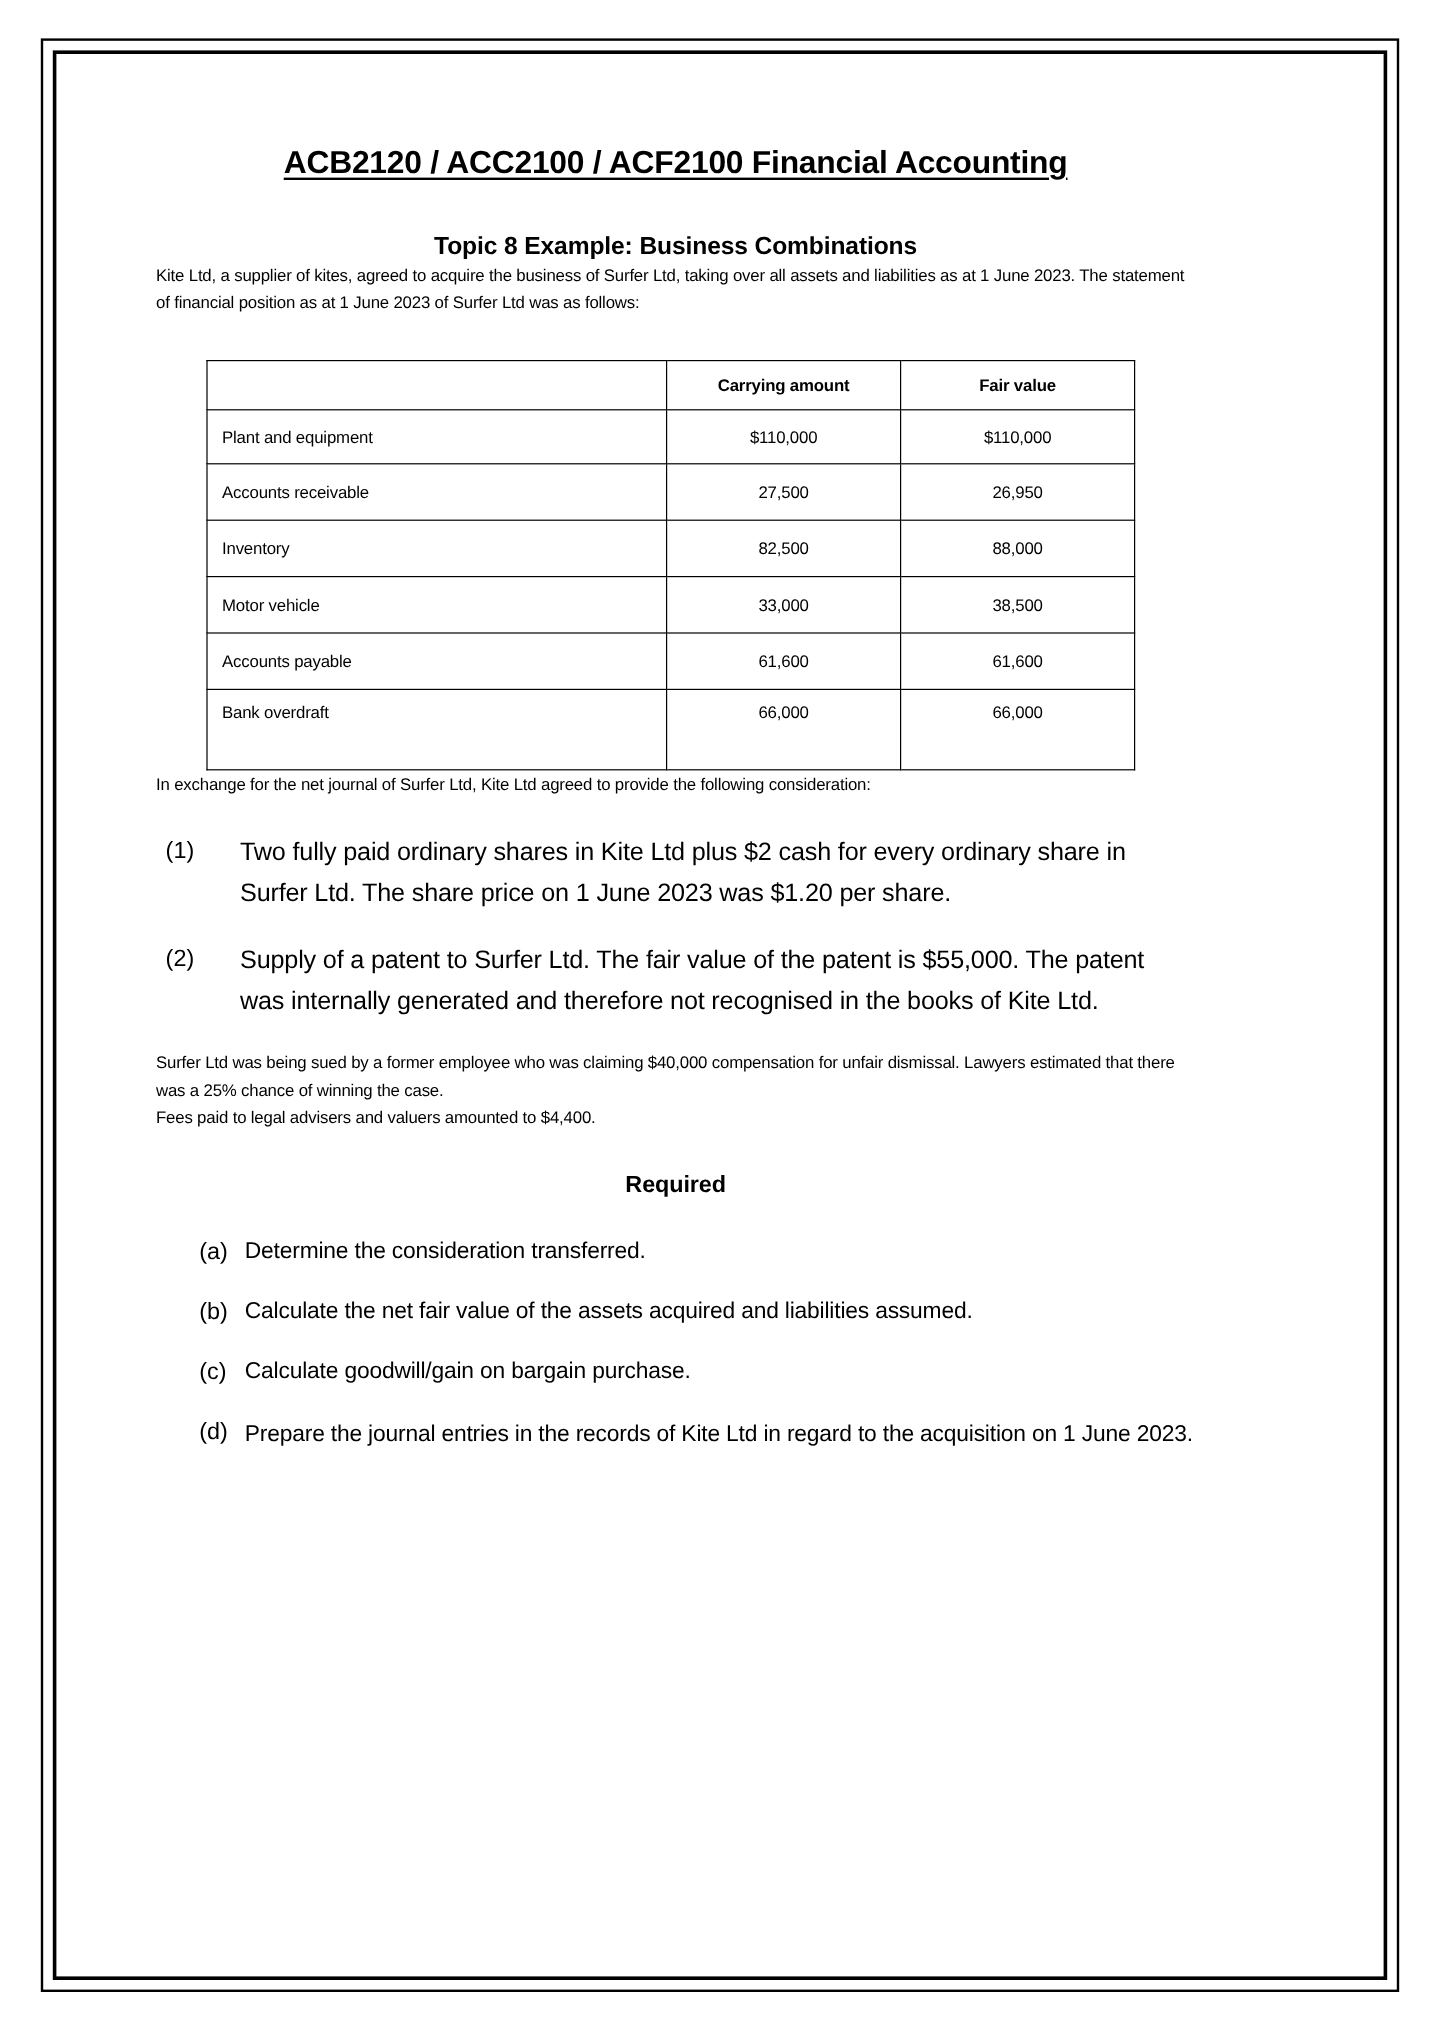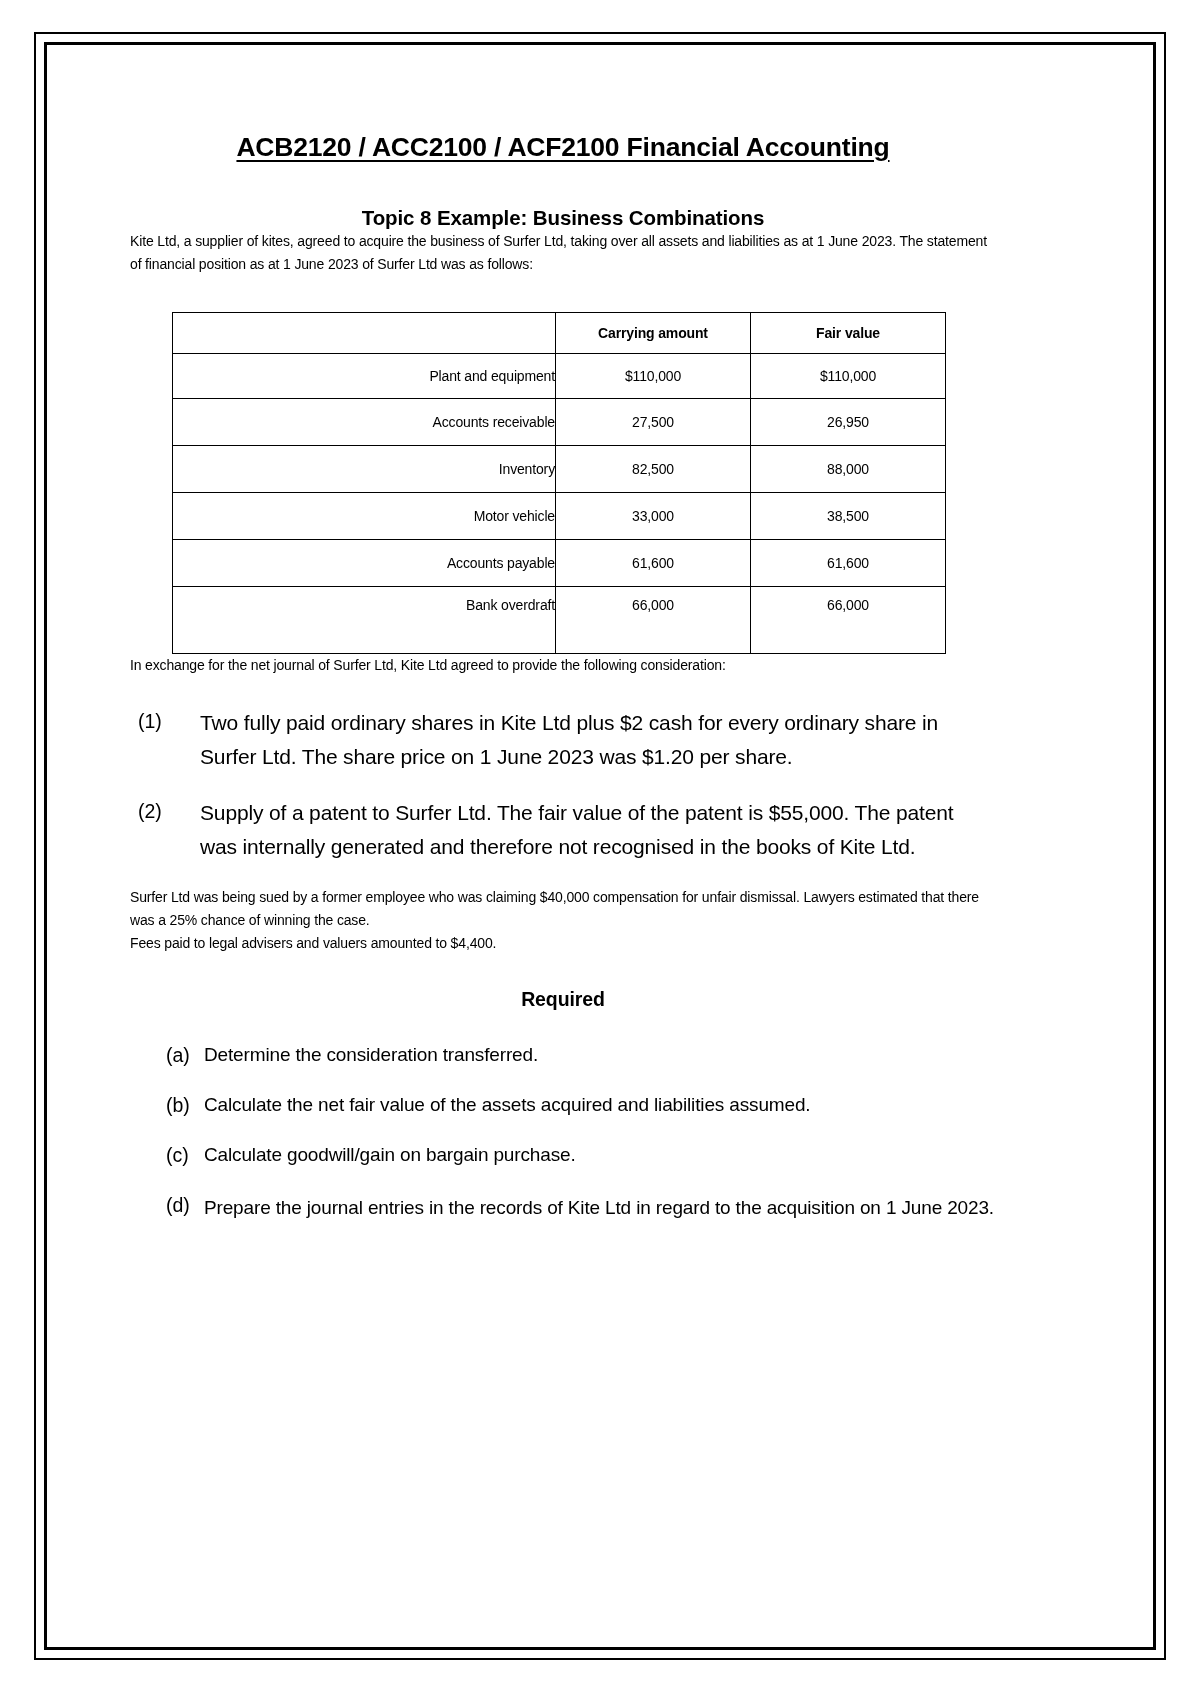--- a/index.html
+++ b/index.html
@@ -39,21 +39,21 @@
     top: 42px;
     right: 44px;
     bottom: 46px;
     border: 3px solid #000;
     box-sizing: border-box;
   }
 
   .content {
     position: absolute;
     left: 130px;
-    top: 132px;
+    top: 120px;
     width: 866px;
   }
 
   h1.doc-title {
     font-size: 26.5px;
     font-weight: bold;
     text-align: center;
     margin: 0;
     padding: 0;
     letter-spacing: -0.2px;
@@ -109,21 +109,21 @@
     height: 40px;
     vertical-align: middle;
   }
   table.fin-table tbody td {
     height: 46px;
     vertical-align: middle;
     font-weight: normal;
   }
   td.col-label {
     width: 382px;
-    text-align: right;
+    text-align: left;
     padding-left: 12px !important;
   }
   td.col-num, th.col-num {
     width: 194px;
     text-align: center;
   }
   th.col-blank {
     width: 382px;
   }
   table.fin-table tbody tr:first-child td {

